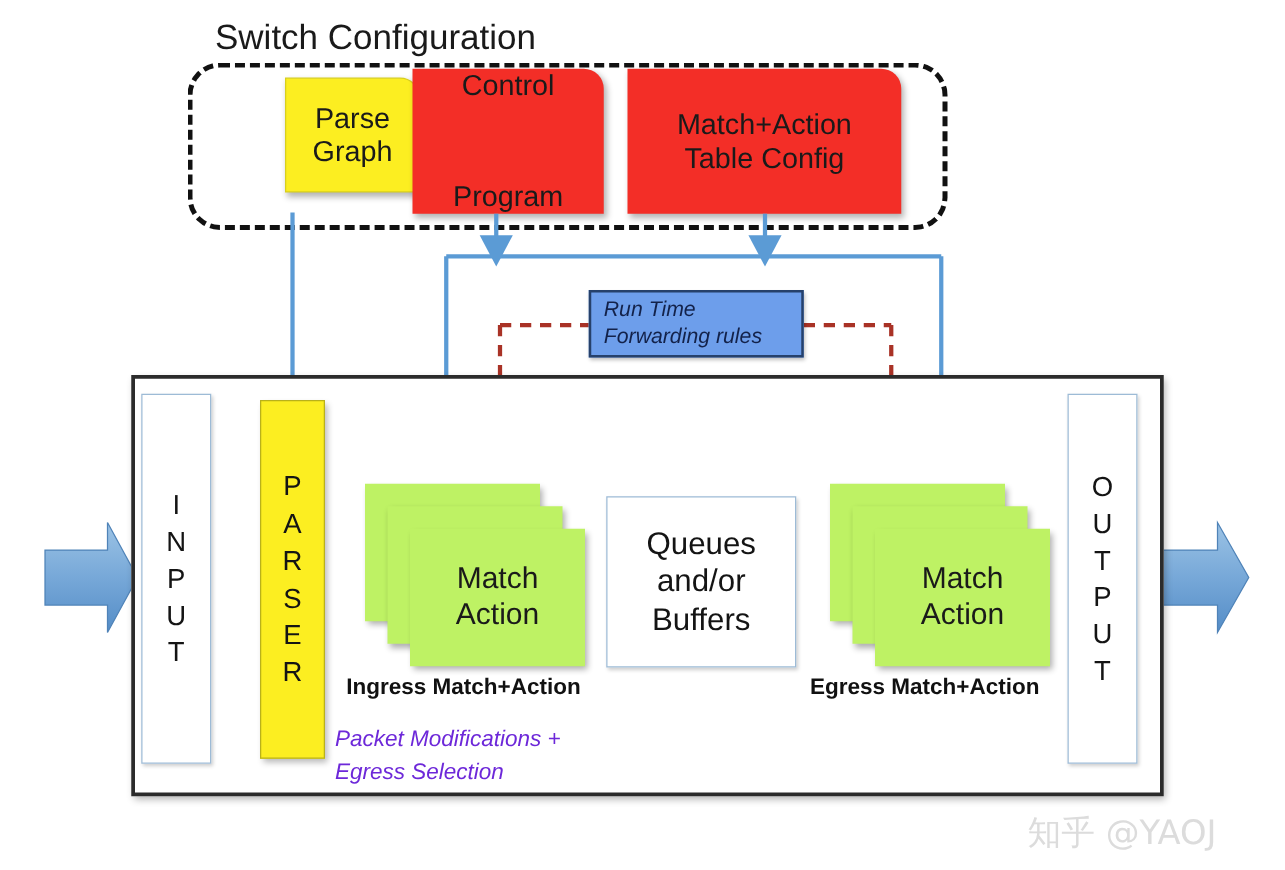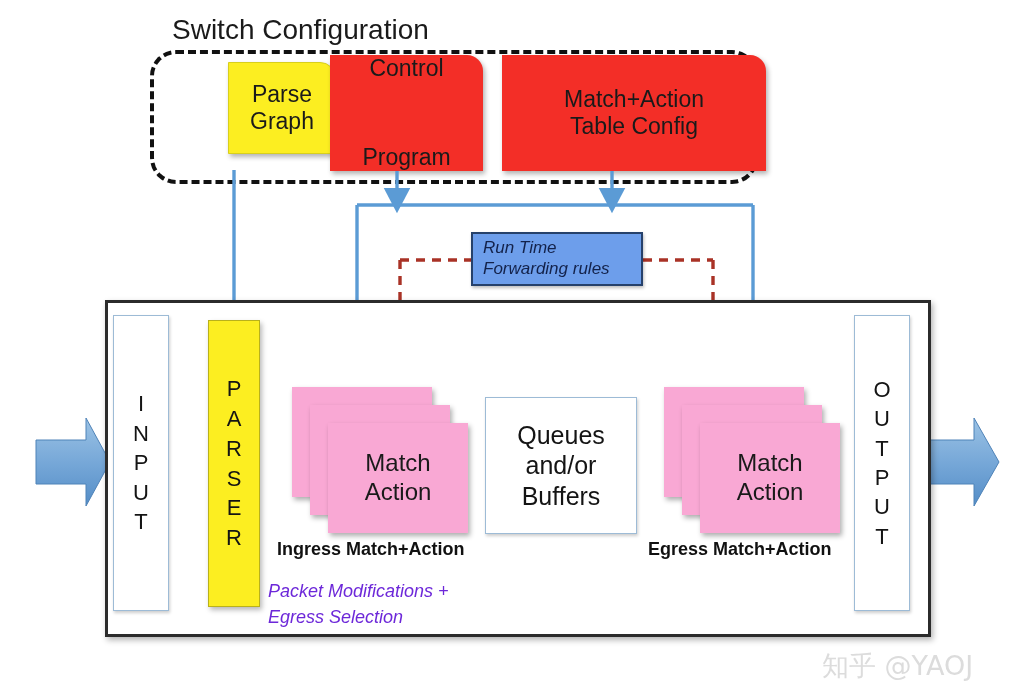--- a/index.html
+++ b/index.html
@@ -24,21 +24,21 @@
     border-radius:0 16px 0 0;
     display:flex;flex-direction:column;align-items:center;justify-content:center;
     text-align:center;line-height:1.18;font-size:23px;color:#1a1a1a;
     box-shadow:2px 3px 5px rgba(0,0,0,.30);
   }
   .cfg-yellow{background:#FCEE21;border:1px solid #d8cf1c;}
   .cfg-red{background:#F32E27;}
 
   #card-parse-graph{left:180px;top:62px;width:108px;height:92px;margin-left:48px;}
   #card-control-program{left:330px;top:55px;width:153px;height:116px;justify-content:space-between;}
-  #card-table-config{left:502px;top:55px;width:264px;height:116px;}
+  #card-table-config{left:502px;top:55px;width:219px;height:116px;}
 
   
   #wires{left:0;top:0;width:1028px;height:696px;}
 
   
   #runtime-box{
     left:471px;top:232px;width:172px;height:54px;
     background:#6D9EEB;border:2px solid #26416b;
     display:flex;flex-direction:column;justify-content:center;
     padding-left:10px;font-style:italic;font-size:17px;color:#13224a;
@@ -68,21 +68,21 @@
     left:208px;top:320px;width:52px;height:287px;
     background:#FCEE21;border:1px solid #b9b11a;
     display:flex;flex-direction:column;align-items:center;justify-content:center;
     font-size:22px;color:#141414;line-height:1.36;
     box-shadow:2px 3px 5px rgba(0,0,0,.28);
   }
   #parser-box span{display:block;}
 
   
   .ma-stack{position:absolute;width:176px;height:146px;}
-  .ma-card{position:absolute;background:#f9a8d4;
+  .ma-card{position:absolute;background:#bef264;
            box-shadow:2px 3px 5px rgba(0,0,0,.32);}
   .ma-card.c1{left:0;top:0;width:140px;height:110px;}
   .ma-card.c2{left:18px;top:18px;width:140px;height:110px;}
   .ma-card.c3{left:36px;top:36px;width:140px;height:110px;
               display:flex;flex-direction:column;align-items:center;justify-content:center;
               text-align:center;font-size:24px;color:#1a1a1a;line-height:1.2;}
   #ingress-stack{left:292px;top:387px;}
   #egress-stack{left:664px;top:387px;}
 
   

